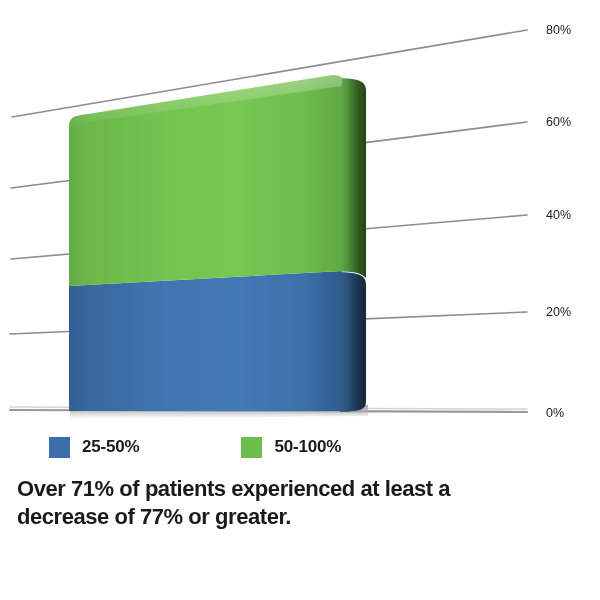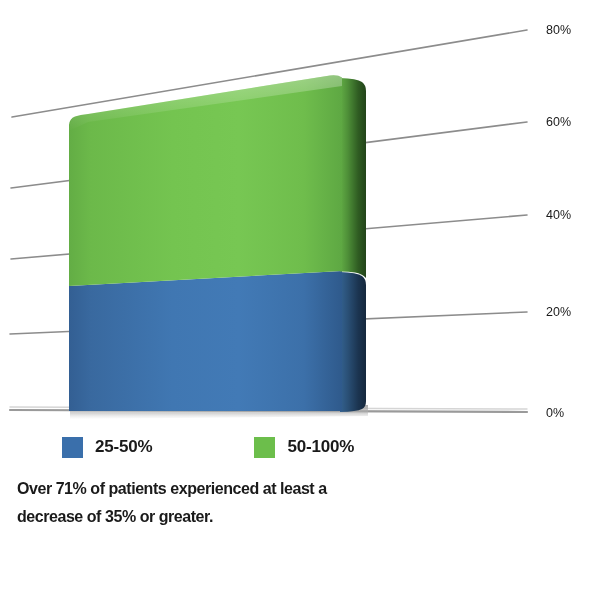--- a/index.html
+++ b/index.html
@@ -44,21 +44,21 @@
 
   
   #legend {
     position: absolute;
     left: 0;
     top: 425px;
     width: 600px;
     height: 44px;
     display: flex;
     align-items: center;
-    padding-left: 62px;
+    padding-left: 49px;
     box-sizing: border-box;
   }
   .legend-item {
     display: flex;
     align-items: center;
   }
   .legend-item + .legend-item {
     margin-left: 102px;
   }
   .legend-swatch {
@@ -79,21 +79,21 @@
 
   
   #caption {
     position: absolute;
     left: 17px;
     top: 475px;
     width: 575px;
   }
   .caption-line {
     font-family: "Liberation Sans", sans-serif;
-    font-size: 16px;
+    font-size: 22px;
     font-weight: bold;
     color: #1a1a1a;
     line-height: 27.5px;
     letter-spacing: -0.45px;
     white-space: nowrap;
   }
 </style>
 </head>
 <body>
 
@@ -203,16 +203,16 @@
       <span class="legend-label">25-50%</span>
     </div>
     <div class="legend-item">
       <span class="legend-swatch" style="background:#6cbe4b;"></span>
       <span class="legend-label">50-100%</span>
     </div>
   </div>
 
   <div id="caption">
     <div class="caption-line">Over 71% of patients experienced at least a</div>
-    <div class="caption-line">decrease of 35% or greater.</div>
+    <div class="caption-line">decrease of 77% or greater.</div>
   </div>
 
 </div>
 
 </body></html>

